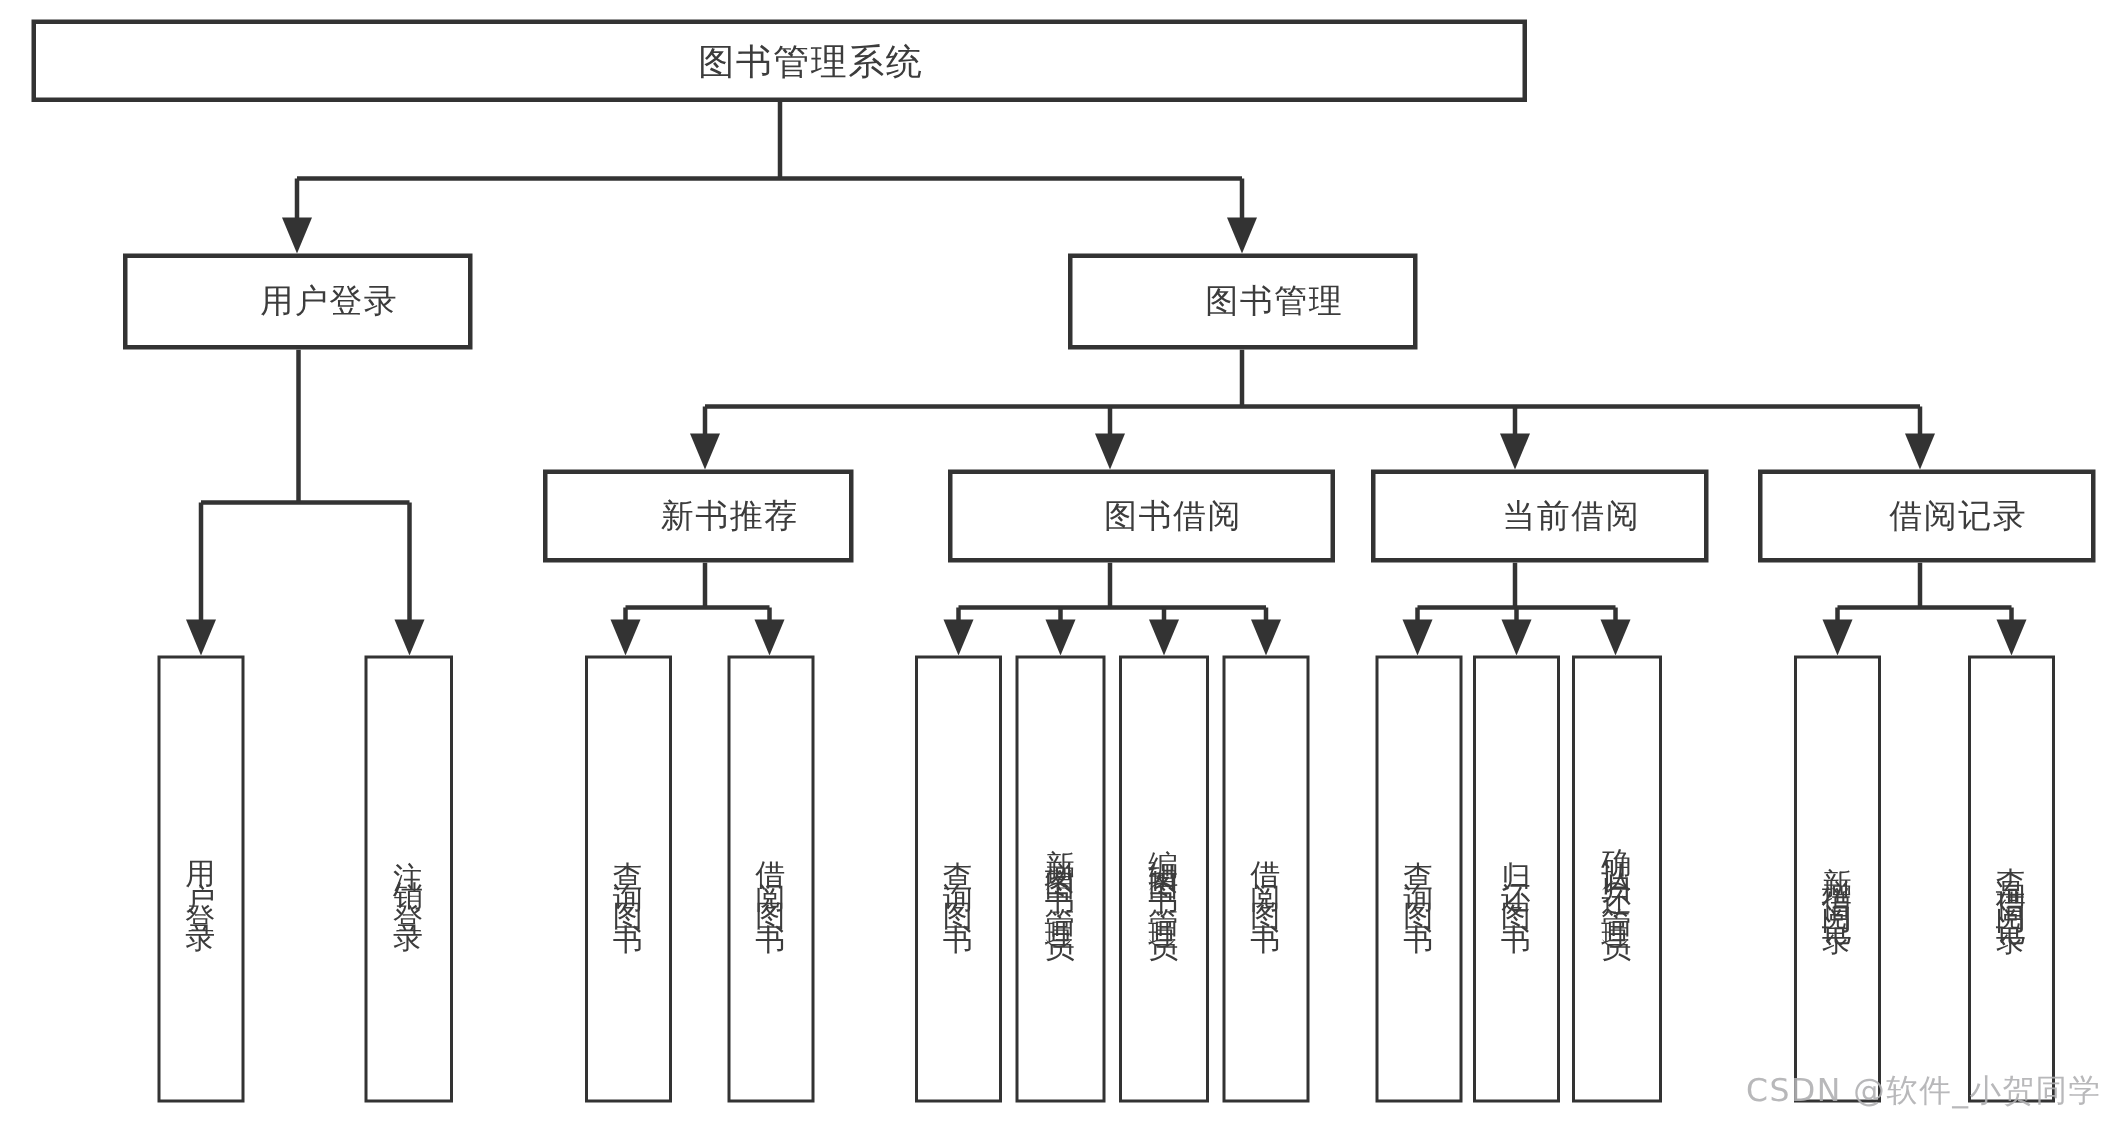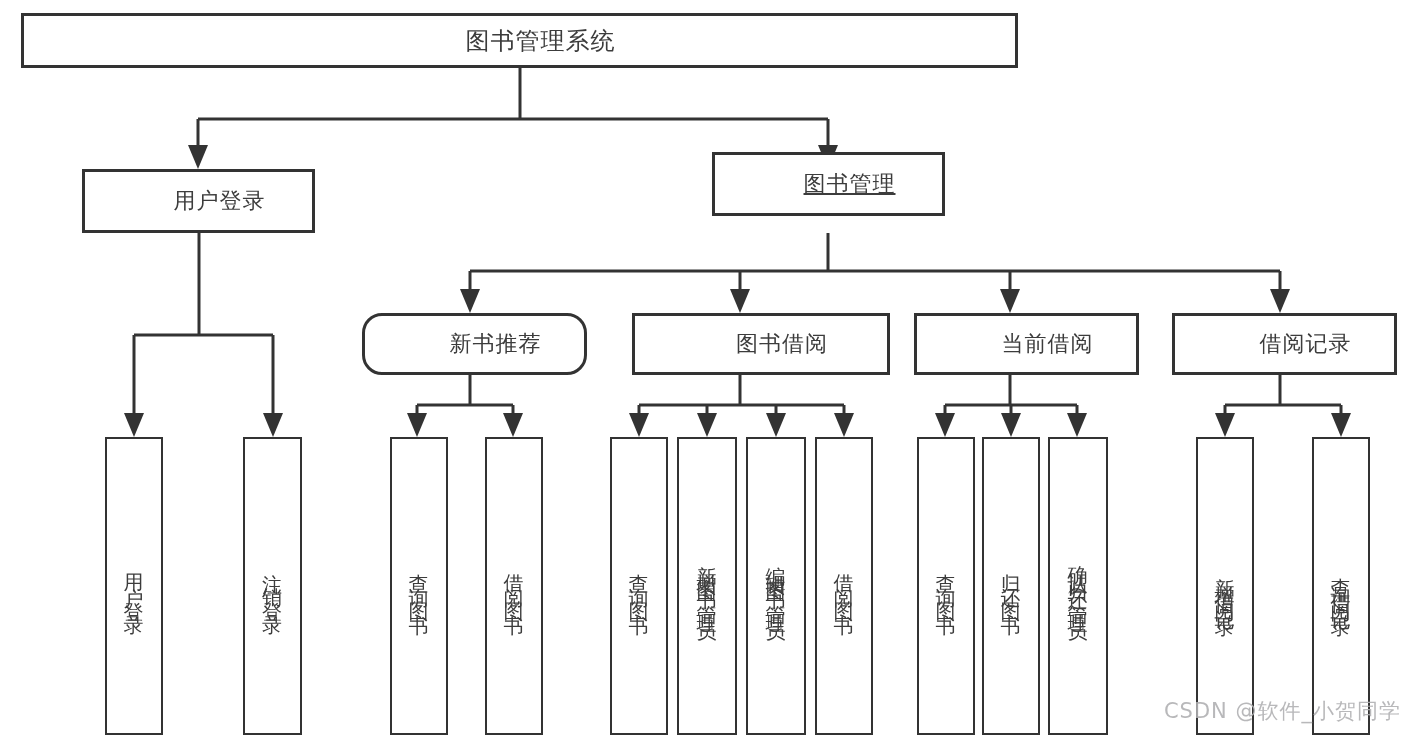--- a/index.html
+++ b/index.html
@@ -49,21 +49,21 @@
     writing-mode: vertical-rl;
     text-orientation: mixed;
     letter-spacing: 14px;
     line-height: 1.0;
   }
   .nv.long {
     letter-spacing: 8px;
   }
   .watermark {
     position: absolute;
-    top: 697px;
+    top: 713px;
     right: 4px;
     font-size: 21px;
     color: rgba(176, 176, 179, 0.9);
     letter-spacing: 1px;
     z-index: 3;
     white-space: nowrap;
   }
 </style>
 </head>
 <body>
@@ -125,25 +125,25 @@
       <polygon points="1331,413 1351,413 1341,437" fill="#333333"></polygon>
     </svg>
 
   <div class="node nh root" style="left:21px; top:13px; width:997px; height:55px;">
     <span>图书管理系统</span>
   </div>
 
   <div class="node nh" style="left:82px; top:169px; width:233px; height:64px;">
     <span>用户登录</span>
   </div>
-  <div class="node nh" style="left:712px; top:152px; width:233px; height:64px;text-decoration:underline;">
+  <div class="node nh" style="left:712px; top:169px; width:233px; height:64px;">
     <span>图书管理</span>
   </div>
 
-  <div class="node nh" style="left:362px; top:313px; width:225px; height:62px;border-radius:20px;">
+  <div class="node nh" style="left:362px; top:313px; width:207px; height:62px;">
     <span>新书推荐</span>
   </div>
   <div class="node nh" style="left:632px; top:313px; width:258px; height:62px;">
     <span>图书借阅</span>
   </div>
   <div class="node nh" style="left:902px; top:313px; width:225px; height:62px;margin-left:12px;">
     <span>当前借阅</span>
   </div>
   <div class="node nh" style="left:1172px; top:313px; width:225px; height:62px;">
     <span>借阅记录</span>

